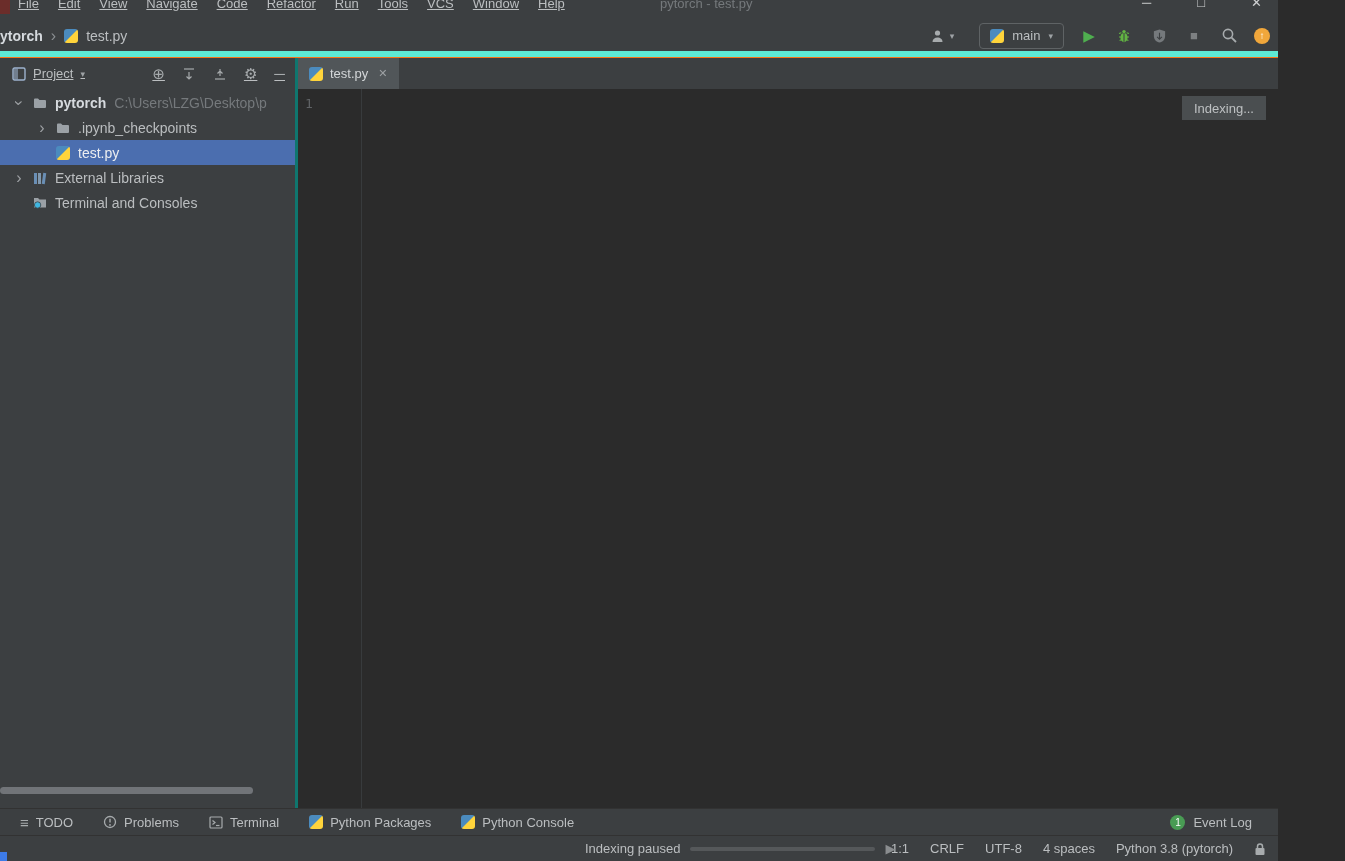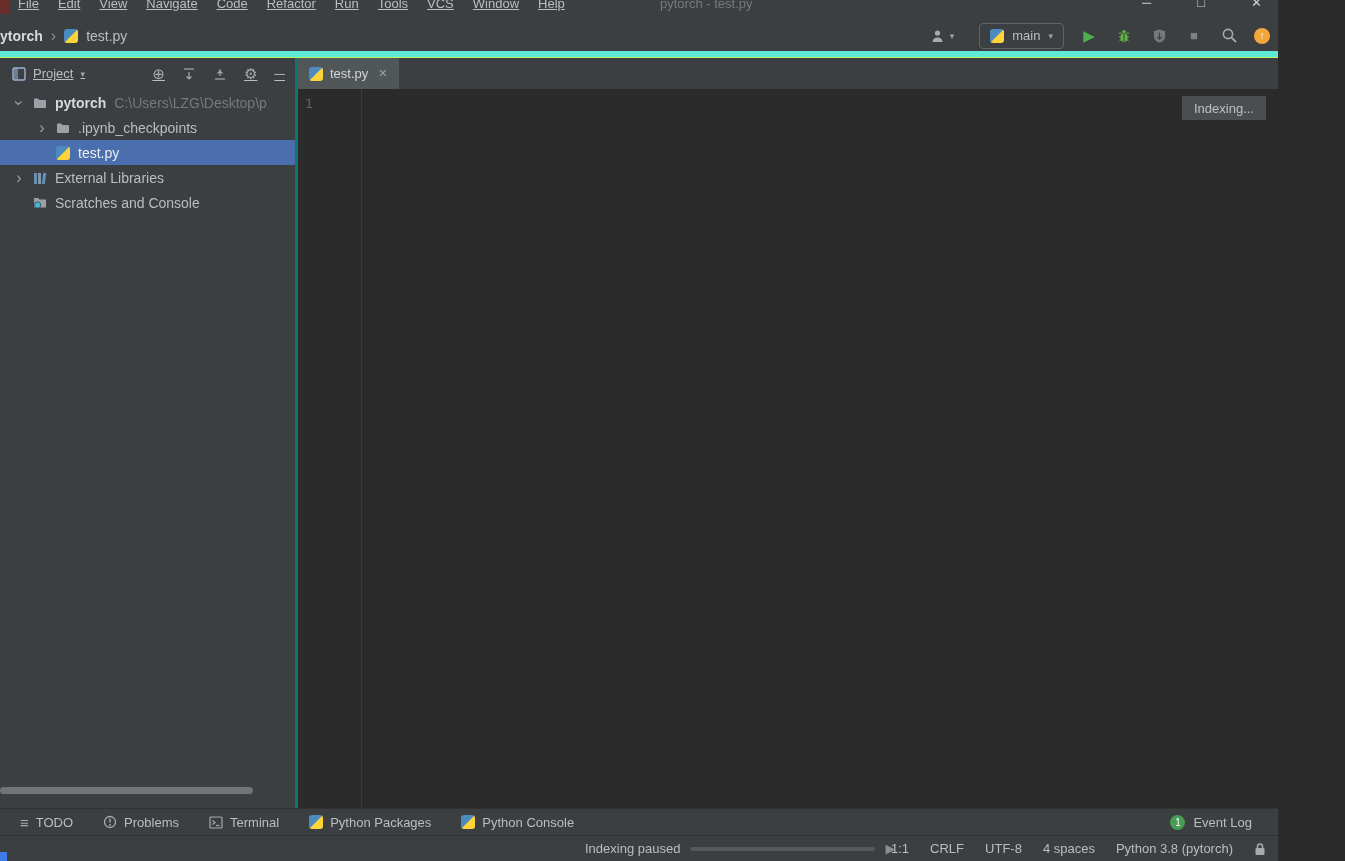--- a/index.html
+++ b/index.html
@@ -1,19 +1,19 @@
 <!DOCTYPE html>
 <html><head>
 <meta charset="utf-8">
 <style>
   * { margin:0; padding:0; box-sizing:border-box; }
   html,body { background:#2b2b2b; }
   body { font-family:"Liberation Sans", sans-serif; }
 
-  .ide { position:relative; width:1278px; height:861px; background:#bef264; overflow:hidden;
+  .ide { position:relative; width:1278px; height:861px; background:#f97316; overflow:hidden;
          color:#bbbec0; font-size:13px; user-select:none; }
 
   
   .menubar { position:absolute; top:0; left:0; right:0; height:15px; background:#3c3f41; }
   .app-icon { position:absolute; left:0; top:0; width:10px; height:14px; background:#6b2d2a; }
   .menu-items { position:absolute; left:18px; top:-4px; display:flex; gap:19px; white-space:nowrap; }
   .menu-item { text-decoration:underline; color:#bbbec0; cursor:default; }
   .win-title { position:absolute; left:660px; top:-4px; color:#75797c; }
   .win-controls { position:absolute; right:16px; top:-5px; display:flex; gap:46px; color:#cfd1d2; font-size:13px; }
 
@@ -246,21 +246,21 @@
       </div>
 
       <div class="tree-row lvl0">
         <span class="chev"></span>
         <span class="icon-slot">
           <svg width="14" height="13" viewBox="0 0 14 13">
             <path d="M1 2h4l1.5 1.5H13v8H1z" fill="#9ba1a6"></path>
             <circle cx="4.6" cy="9" r="3.2" fill="#40b6e0" stroke="#3c3f41" stroke-width="0.8"></circle>
           </svg>
         </span>
-        <span class="label">Scratches and Console</span>
+        <span class="label">Terminal and Consoles</span>
       </div>
 
     </div>
 
     <div class="hscroll"></div>
   </div>
 
   <div class="editor">
     <div class="tab-bar">
       <div class="tab">

